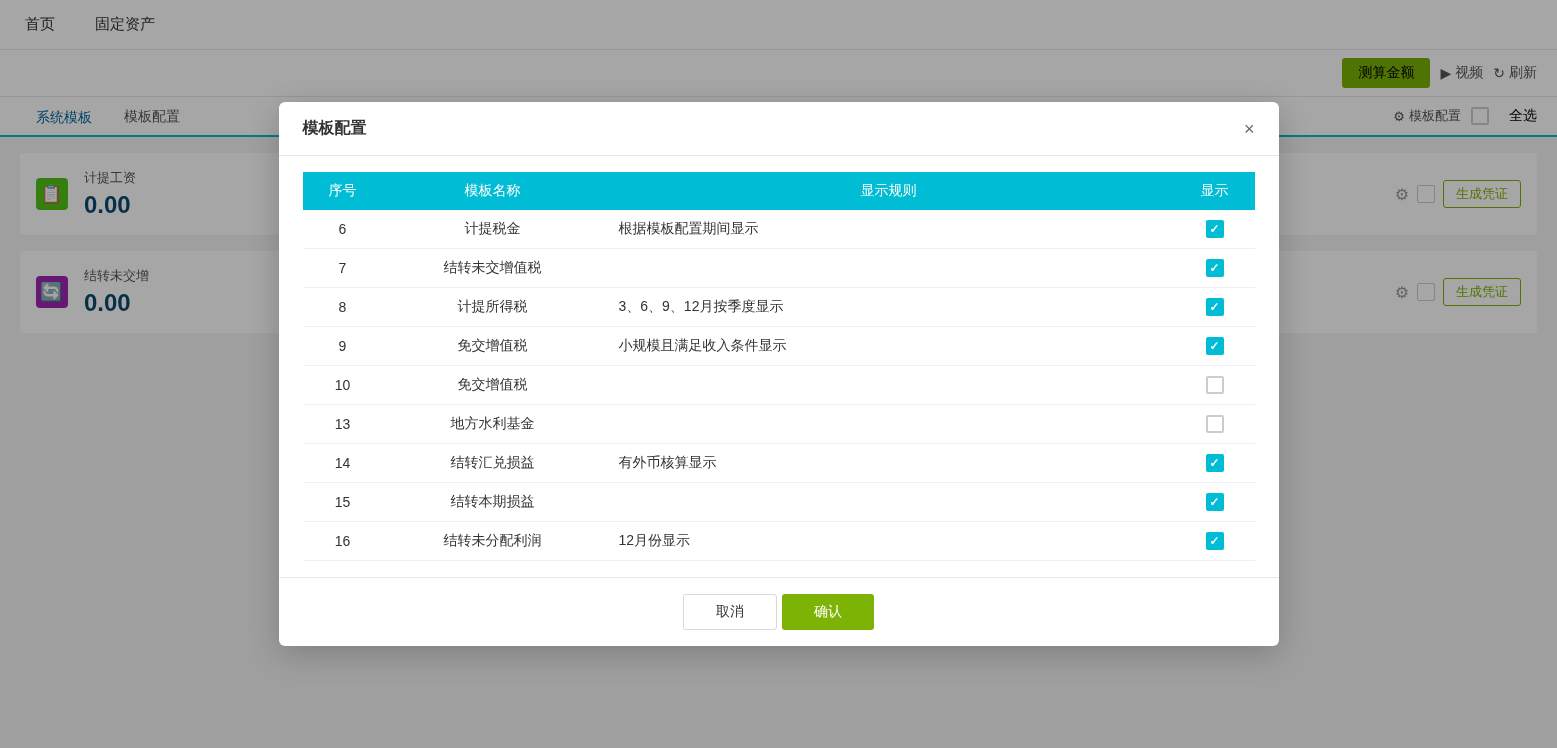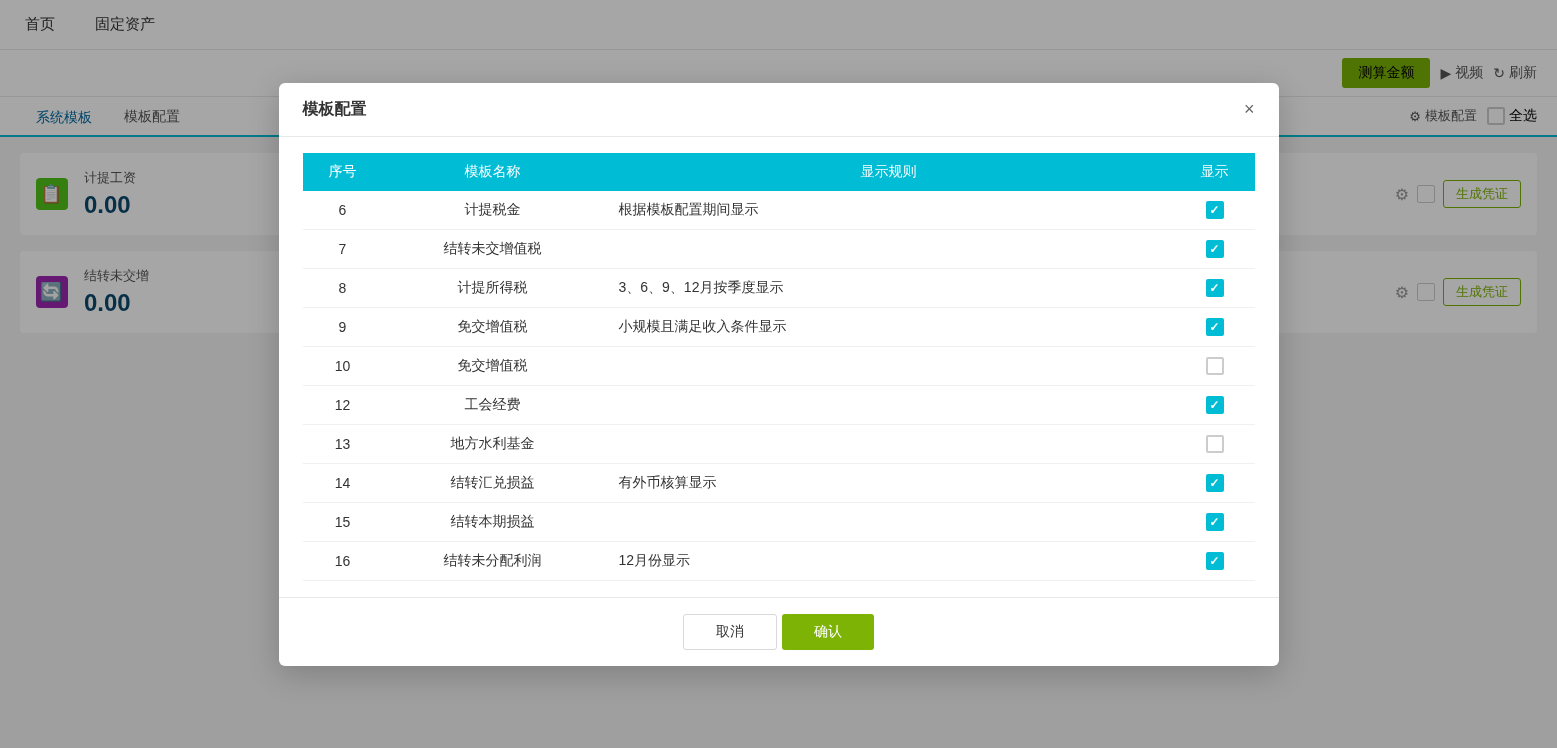--- a/index.html
+++ b/index.html
@@ -310,21 +310,21 @@
 
   <div class="tabs-bar">
     <div class="tab active">系统模板</div>
     <div class="tab">模板配置</div>
 
     <div style="margin-left:auto;display:flex;align-items:center;gap:10px;">
       <button class="btn-template-config">
         <span>⚙</span>
         <span>模板配置</span>
       </button>
-      <label style="display:flex;align-items:center;gap:4px;cursor:pointer;">
+      <label style="display:flex;align-items:center;gap:20px;cursor:pointer;">
         <div class="custom-checkbox"></div>
         <span>全选</span>
       </label>
     </div>
   </div>
 
   <div class="main-content">
 
     <div class="card">
       <div class="card-icon green">📋</div>
@@ -407,28 +407,20 @@
             </tr>
             <tr>
               <td>10</td>
               <td>免交增值税</td>
               <td></td>
               <td>
                 <div class="custom-checkbox" style="margin: 0px auto;"></div>
               </td>
             </tr>
             <tr>
-              <td>12</td>
-              <td>工会经费</td>
-              <td></td>
-              <td>
-                <div class="custom-checkbox checked" style="margin: 0px auto;"></div>
-              </td>
-            </tr>
-            <tr>
               <td>13</td>
               <td>地方水利基金</td>
               <td></td>
               <td>
                 <div class="custom-checkbox" style="margin: 0px auto;"></div>
               </td>
             </tr>
             <tr>
               <td>14</td>
               <td>结转汇兑损益</td>

